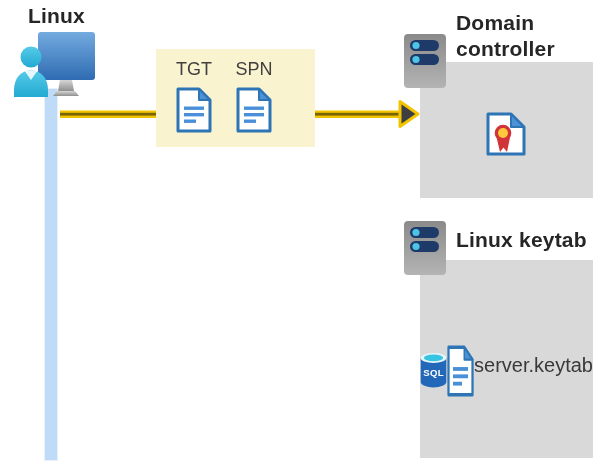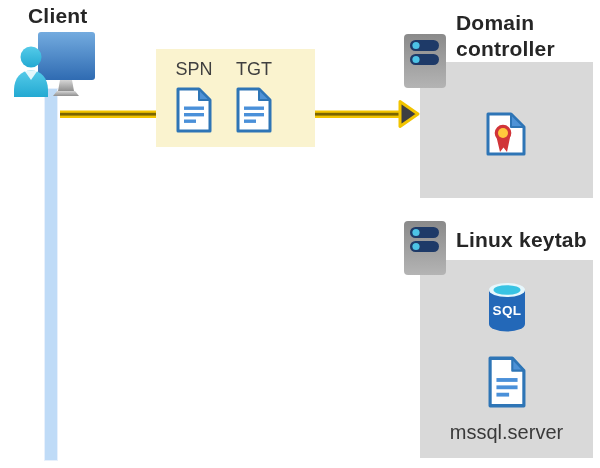--- a/index.html
+++ b/index.html
@@ -22,21 +22,21 @@
   .lifeline{
     left:44px;top:88px;width:12px;height:371px;
     background:var(--client-line-blue,#bfdbf7);
     border:1px solid #e7f0fc;
   }
 
   
   .zone{background:var(--box-gray,#d9d9d9);z-index:1;}
   .dc-zone{left:420px;top:62px;width:173px;height:136px;}
   .linux-zone{left:420px;top:260px;width:173px;height:198px;
-    display:flex;flex-direction:column;align-items:center;}
+    display:flex;flex-direction:row;align-items:center;}
 
   
   .ticket-box{
     left:156px;top:49px;width:159px;height:98px;
     background:var(--ticket-box-yellow,#faf3cf);z-index:3;
     display:flex;justify-content:flex-start;gap:20px;
     padding:9px 0 0 18px;box-sizing:border-box;
   }
   .ticket-col{width:40px;display:flex;flex-direction:column;align-items:center;}
   .ticket-label{
@@ -101,21 +101,21 @@
       <symbol id="sym-server" viewBox="0 0 44 56">
         <rect x="1" y="1" width="42" height="54" rx="4" fill="url(#gSrv)"></rect>
         <rect x="7" y="7" width="29" height="11" rx="5.5" fill="var(--server-navy,#1e3a68)"></rect>
         <rect x="7" y="21" width="29" height="11" rx="5.5" fill="var(--server-navy,#1e3a68)"></rect>
         <circle cx="13" cy="12.5" r="3.6" fill="var(--accent-cyan,#4dc3e6)"></circle>
         <circle cx="13" cy="26.5" r="3.6" fill="var(--accent-cyan,#4dc3e6)"></circle>
       </symbol>
     </defs>
   </svg>
 
-  <div class="abs title client-title">Client</div>
+  <div class="abs title client-title">Linux</div>
 
   <div class="abs lifeline"></div>
 
   <svg class="abs icon client-icon" width="96" height="72" viewBox="0 0 96 72">
     <rect x="25" y="2" width="57" height="48" rx="3" fill="url(#gMon)"></rect>
     <path d="M47,50 L59,50 L61,61 L45,61 Z" fill="url(#gStand)"></path>
     <path d="M44,61 L62,61 L66,66 L40,66 Z" fill="url(#gStand)"></path>
     <g>
       <circle cx="18" cy="27" r="10.5" fill="url(#gPerson)"></circle>
       <path d="M1,67 L1,60 C1,48 8,40.5 18,40.5 C28,40.5 35,48 35,60 L35,67 Z" fill="url(#gPerson)"></path>
@@ -124,27 +124,27 @@
   </svg>
 
   <svg class="abs arrow-svg" width="366" height="34" viewBox="0 0 366 34">
     <rect x="4" y="12.5" width="343" height="7.5" fill="var(--arrow-yellow,#f2c400)"></rect>
     <rect x="4" y="14.8" width="343" height="2.8" fill="var(--arrow-core,#7a6400)"></rect>
     <path d="M344,3.5 L362,16 L344,28.5 Z" fill="var(--arrowhead-dark,#3e3e42)" stroke="var(--arrow-yellow,#f2c400)" stroke-width="3" stroke-linejoin="round"></path>
   </svg>
 
   <div class="abs ticket-box">
     <div class="ticket-col">
-      <div class="ticket-label">SPN</div>
+      <div class="ticket-label">TGT</div>
       <svg width="36" height="46" viewBox="0 0 36 46">
           <use href="#sym-doc"></use>
         </svg>
     </div>
     <div class="ticket-col">
-      <div class="ticket-label">TGT</div>
+      <div class="ticket-label">SPN</div>
       <svg width="36" height="46" viewBox="0 0 36 46">
           <use href="#sym-doc"></use>
         </svg>
     </div>
   </div>
 
   <div class="abs zone dc-zone">
     <svg class="cert-icon" width="40" height="44" viewBox="0 0 40 44">
         <use href="#sym-cert"></use>
       </svg>
@@ -157,20 +157,20 @@
   <div class="abs zone linux-zone">
     <svg class="sql-icon" width="38" height="52" viewBox="0 0 38 52">
       <path d="M1,9 L1,43 A18,7.5 0 0 0 37,43 L37,9 Z" fill="var(--sql-body-blue,#2368b8)"></path>
       <ellipse cx="19" cy="9" rx="18" ry="7" fill="#e6f7fc"></ellipse>
       <ellipse cx="19" cy="9" rx="13.5" ry="4.8" fill="var(--sql-top-cyan,#38c3e3)"></ellipse>
       <text class="sql-text" x="19" y="34" text-anchor="middle">SQL</text>
     </svg>
     <svg class="keytab-doc" width="38" height="52" viewBox="0 0 36 46" preserveAspectRatio="none">
         <use href="#sym-doc"></use>
       </svg>
-    <div class="keytab-label">mssql.server</div>
+    <div class="keytab-label">server.keytab</div>
   </div>
   <svg class="abs above" style="left:403px;top:220px" width="44" height="56" viewBox="0 0 44 56">
       <use href="#sym-server"></use>
     </svg>
   <div class="abs title linux-title">Linux keytab</div>
 
 </div>
 
 </body></html>

